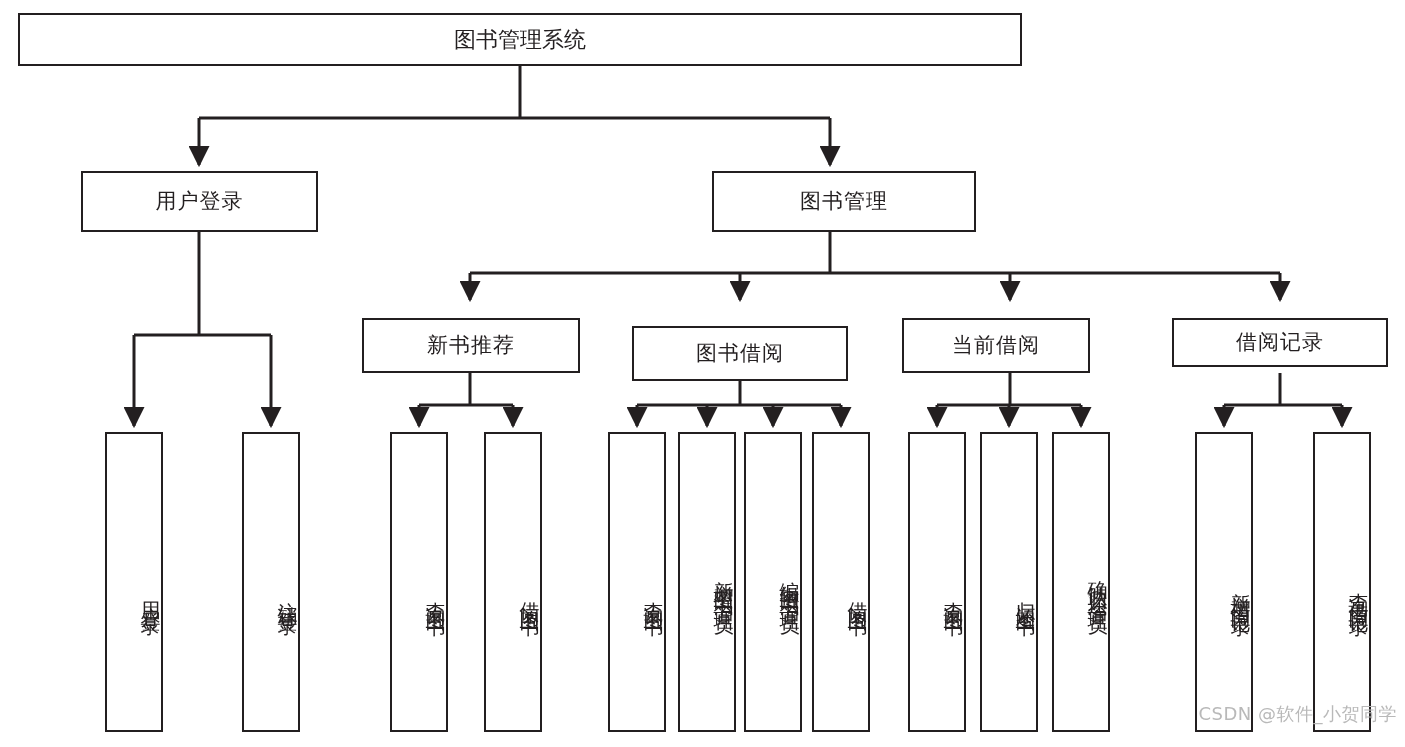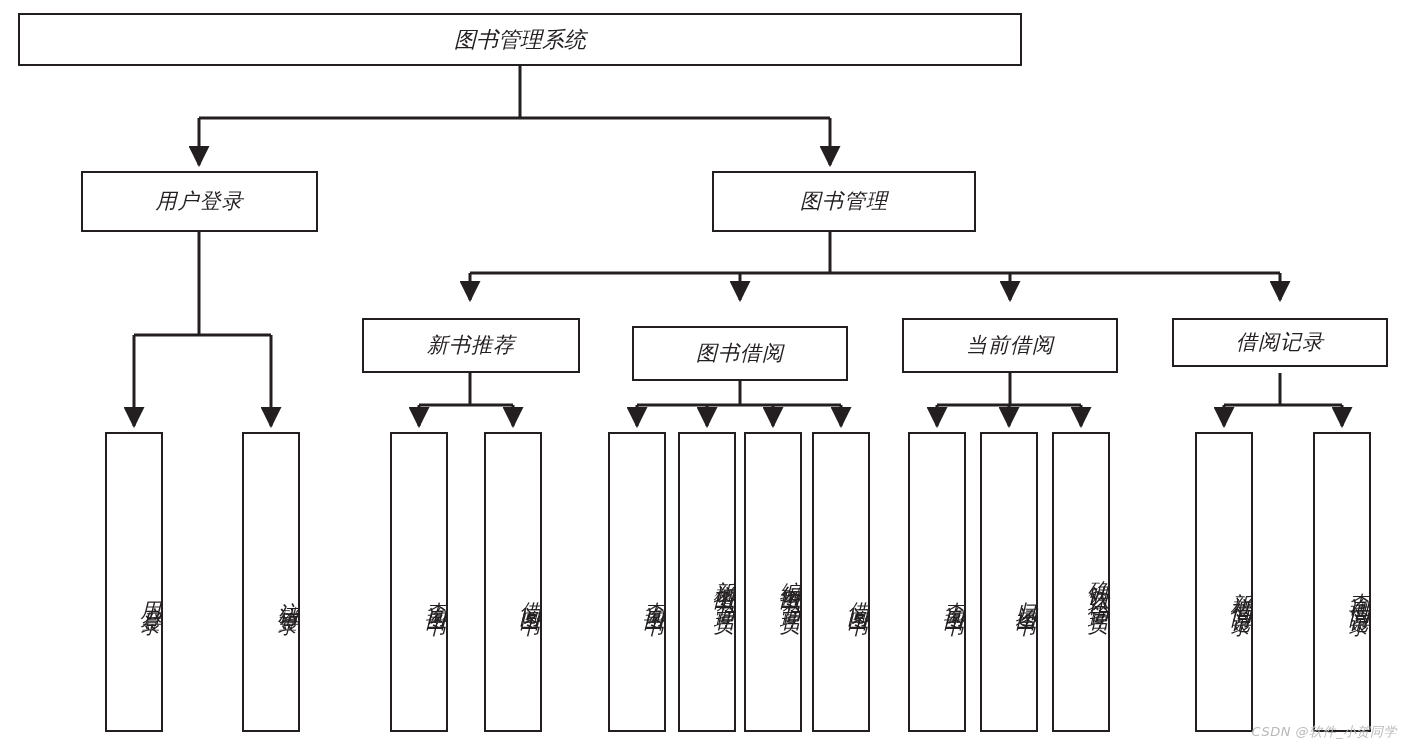--- a/index.html
+++ b/index.html
@@ -9,21 +9,20 @@
   }
   body {
     font-family: "DejaVu Sans", "Liberation Sans", sans-serif;
   }
   #diagram-root {
     position: relative;
     width: 1405px;
     height: 747px;
     background: #ffffff;
     overflow: hidden;
-    font-style: italic;
   }
   #svg-layer {
     position: absolute;
     left: 0;
     top: 0;
     width: 1405px;
     height: 747px;
   }
   .node {
     position: absolute;
@@ -55,22 +54,22 @@
   }
   .leaf-text {
     writing-mode: vertical-rl;
     text-orientation: upright;
     display: block;
     white-space: nowrap;
   }
   #watermark {
     position: absolute;
     right: 8px;
-    bottom: 6px;
-    font-size: 13px;
+    bottom: 21px;
+    font-size: 18px;
     color: #b9b9b9;
     letter-spacing: 0.5px;
     white-space: nowrap;
   }
 </style>
 </head>
 <body>
 
 <div id="diagram-root">
 
@@ -134,21 +133,21 @@
   <div class="node h" style="left:712px; top:171px; width:264px; height:61px;">
     <span>图书管理</span>
   </div>
 
   <div class="node h" style="left:362px; top:318px; width:218px; height:55px;">
     <span>新书推荐</span>
   </div>
   <div class="node h" style="left:632px; top:326px; width:216px; height:55px;">
     <span>图书借阅</span>
   </div>
-  <div class="node h" style="left:902px; top:318px; width:216px; height:55px;">
+  <div class="node h" style="left:902px; top:318px; width:188px; height:55px;">
     <span>当前借阅</span>
   </div>
   <div class="node h" style="left:1172px; top:318px; width:216px; height:49px;">
     <span>借阅记录</span>
   </div>
 
   <div class="node leaf" style="left:105px; top:432px; width:58px; height:300px;">
     <span class="leaf-text">用户登录</span>
   </div>
   <div class="node leaf" style="left:242px; top:432px; width:58px; height:300px;">

